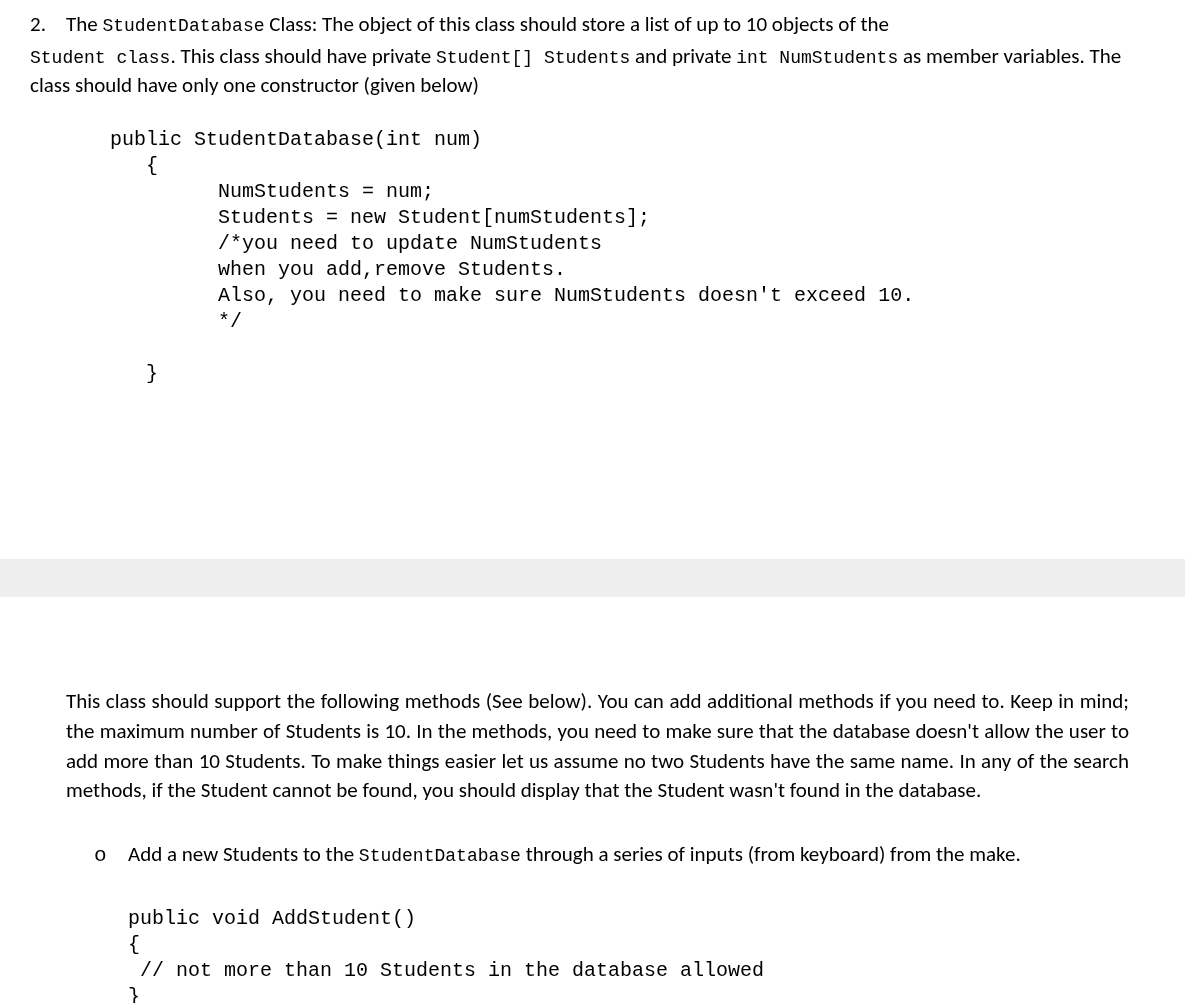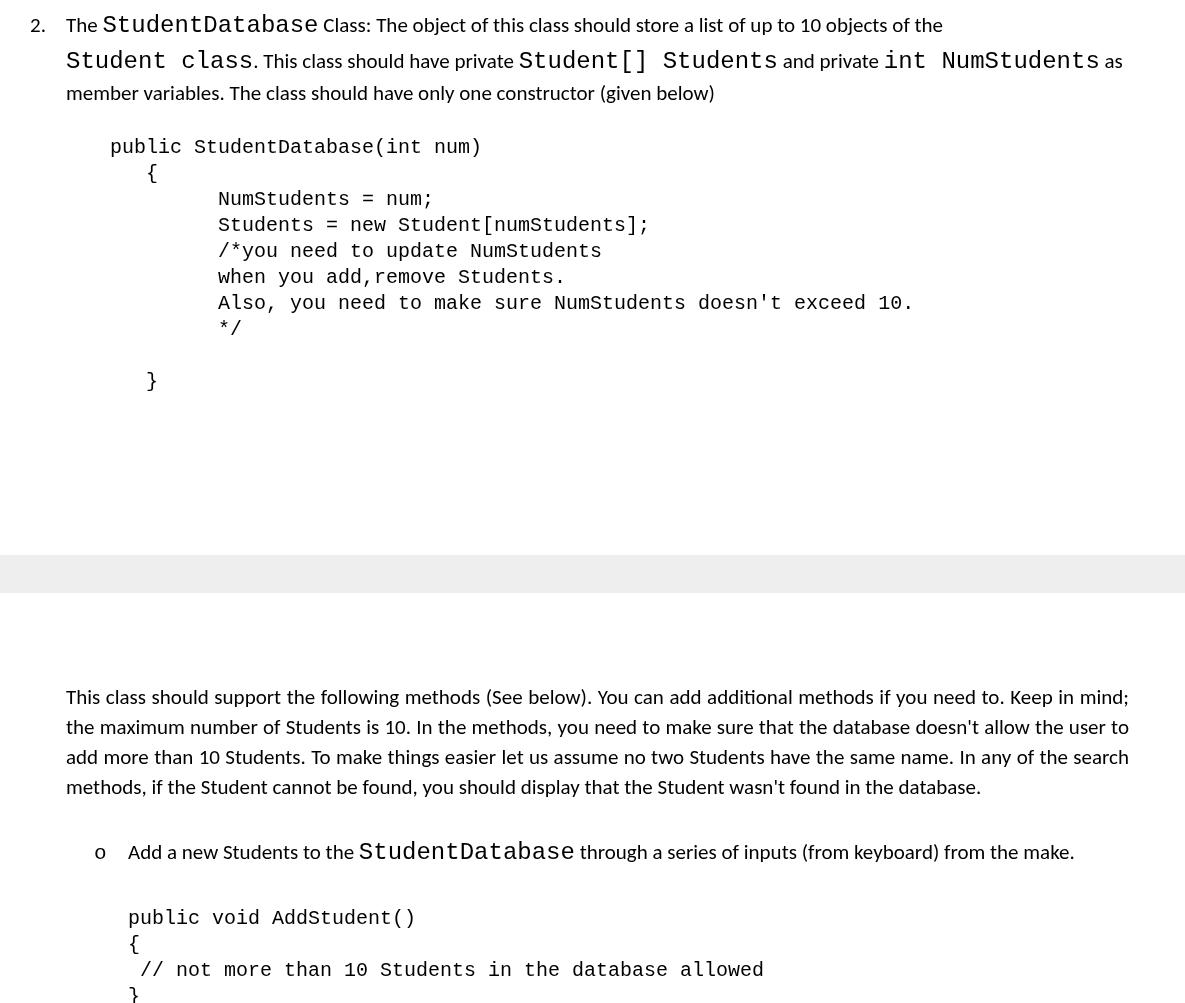--- a/index.html
+++ b/index.html
@@ -24,37 +24,36 @@
     }
     .question-number {
       min-width: 34px;
       margin-right: 2px;
     }
     .question-text {
       flex: 1;
       line-height: 1.35;
     }
     .question-continuation {
-      margin-left: 36px;
       line-height: 1.35;
     }
     .mono {
       font-family: 'Courier New', Courier, monospace;
-      font-size: 24px;
+      font-size: 18px;
     }
     .underline {
     }
     .code-block {
       font-family: 'Courier New', Courier, monospace;
       font-size: 20px;
       line-height: 1.3;
       white-space: pre;
       margin-left: 80px;
       margin-top: 28px;
-      margin-bottom: 20px;
+      margin-bottom: 32px;
     }
     .page-gap {
       height: 38px;
       background: #eeeeee;
       width: 100%;
       margin-top: 130px;
       margin-bottom: 80px;
     }
     .methods-paragraph {
       margin-left: 36px;

